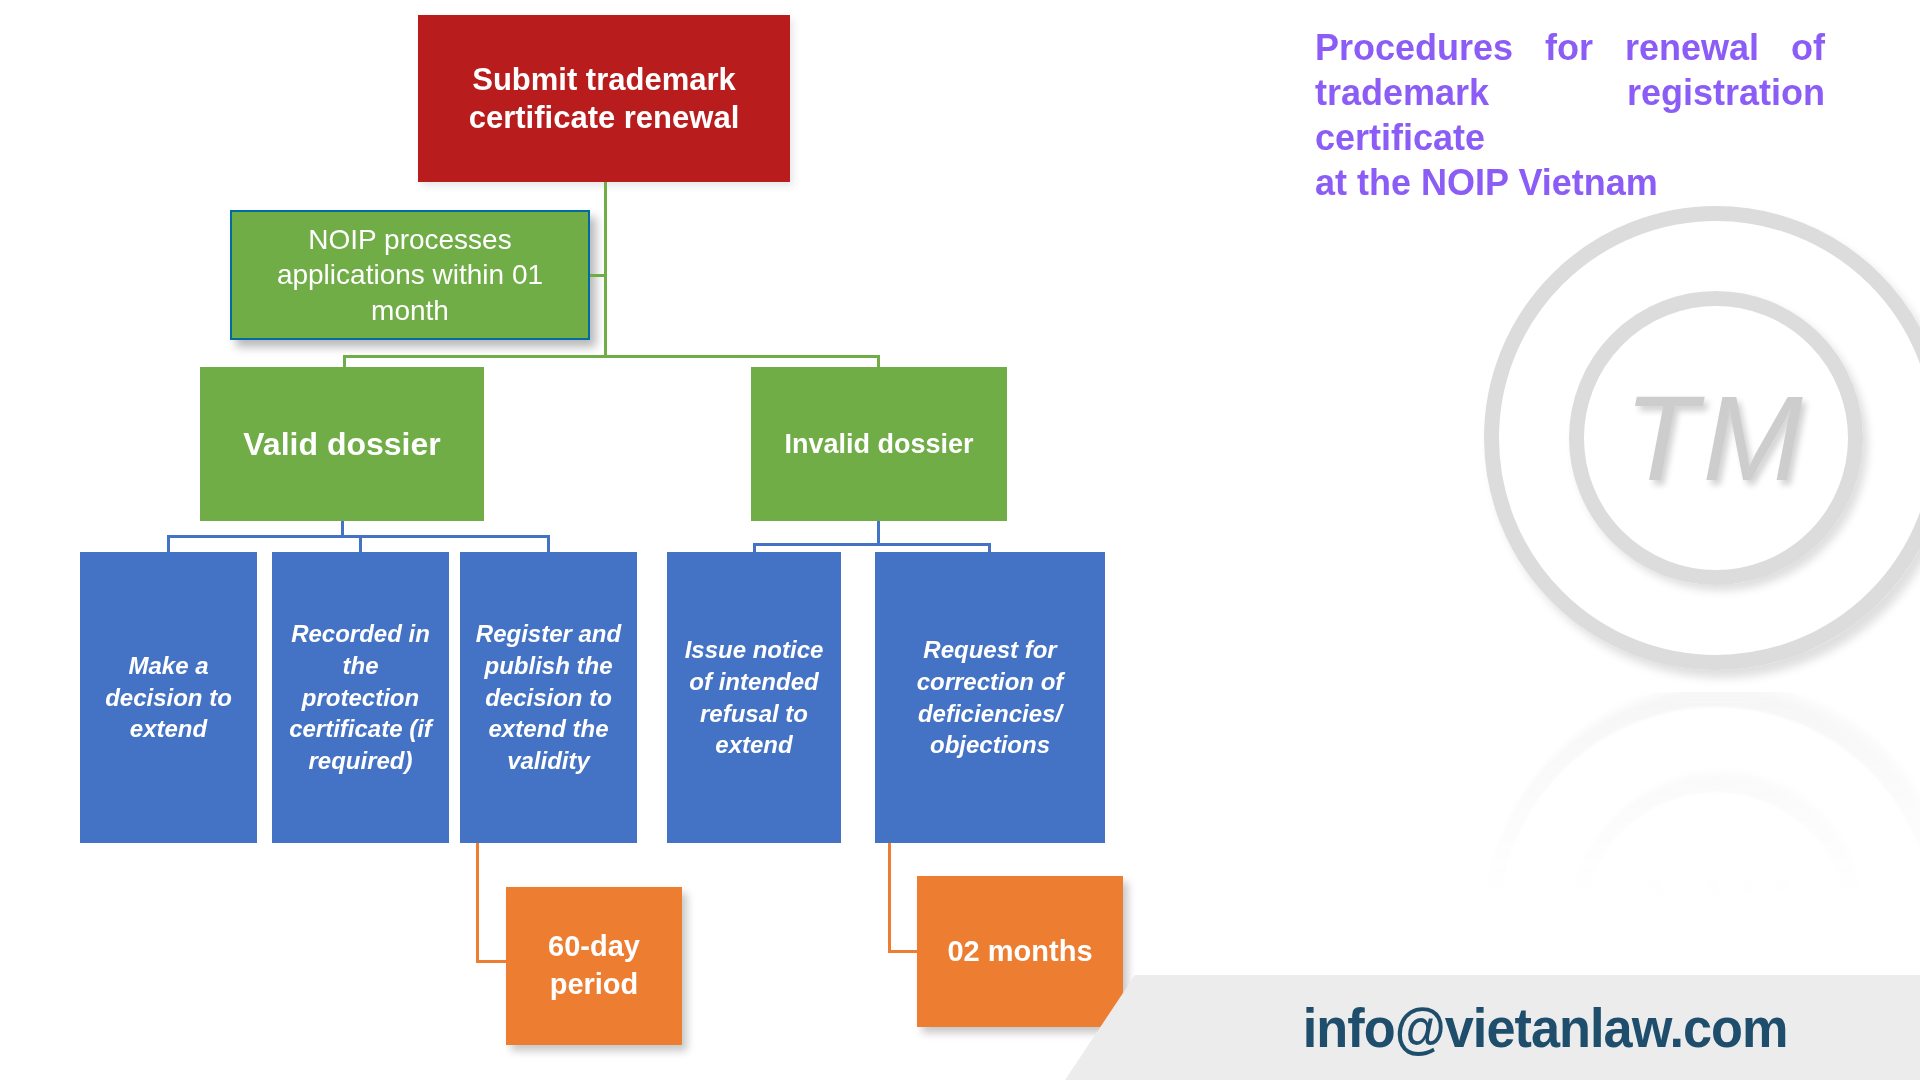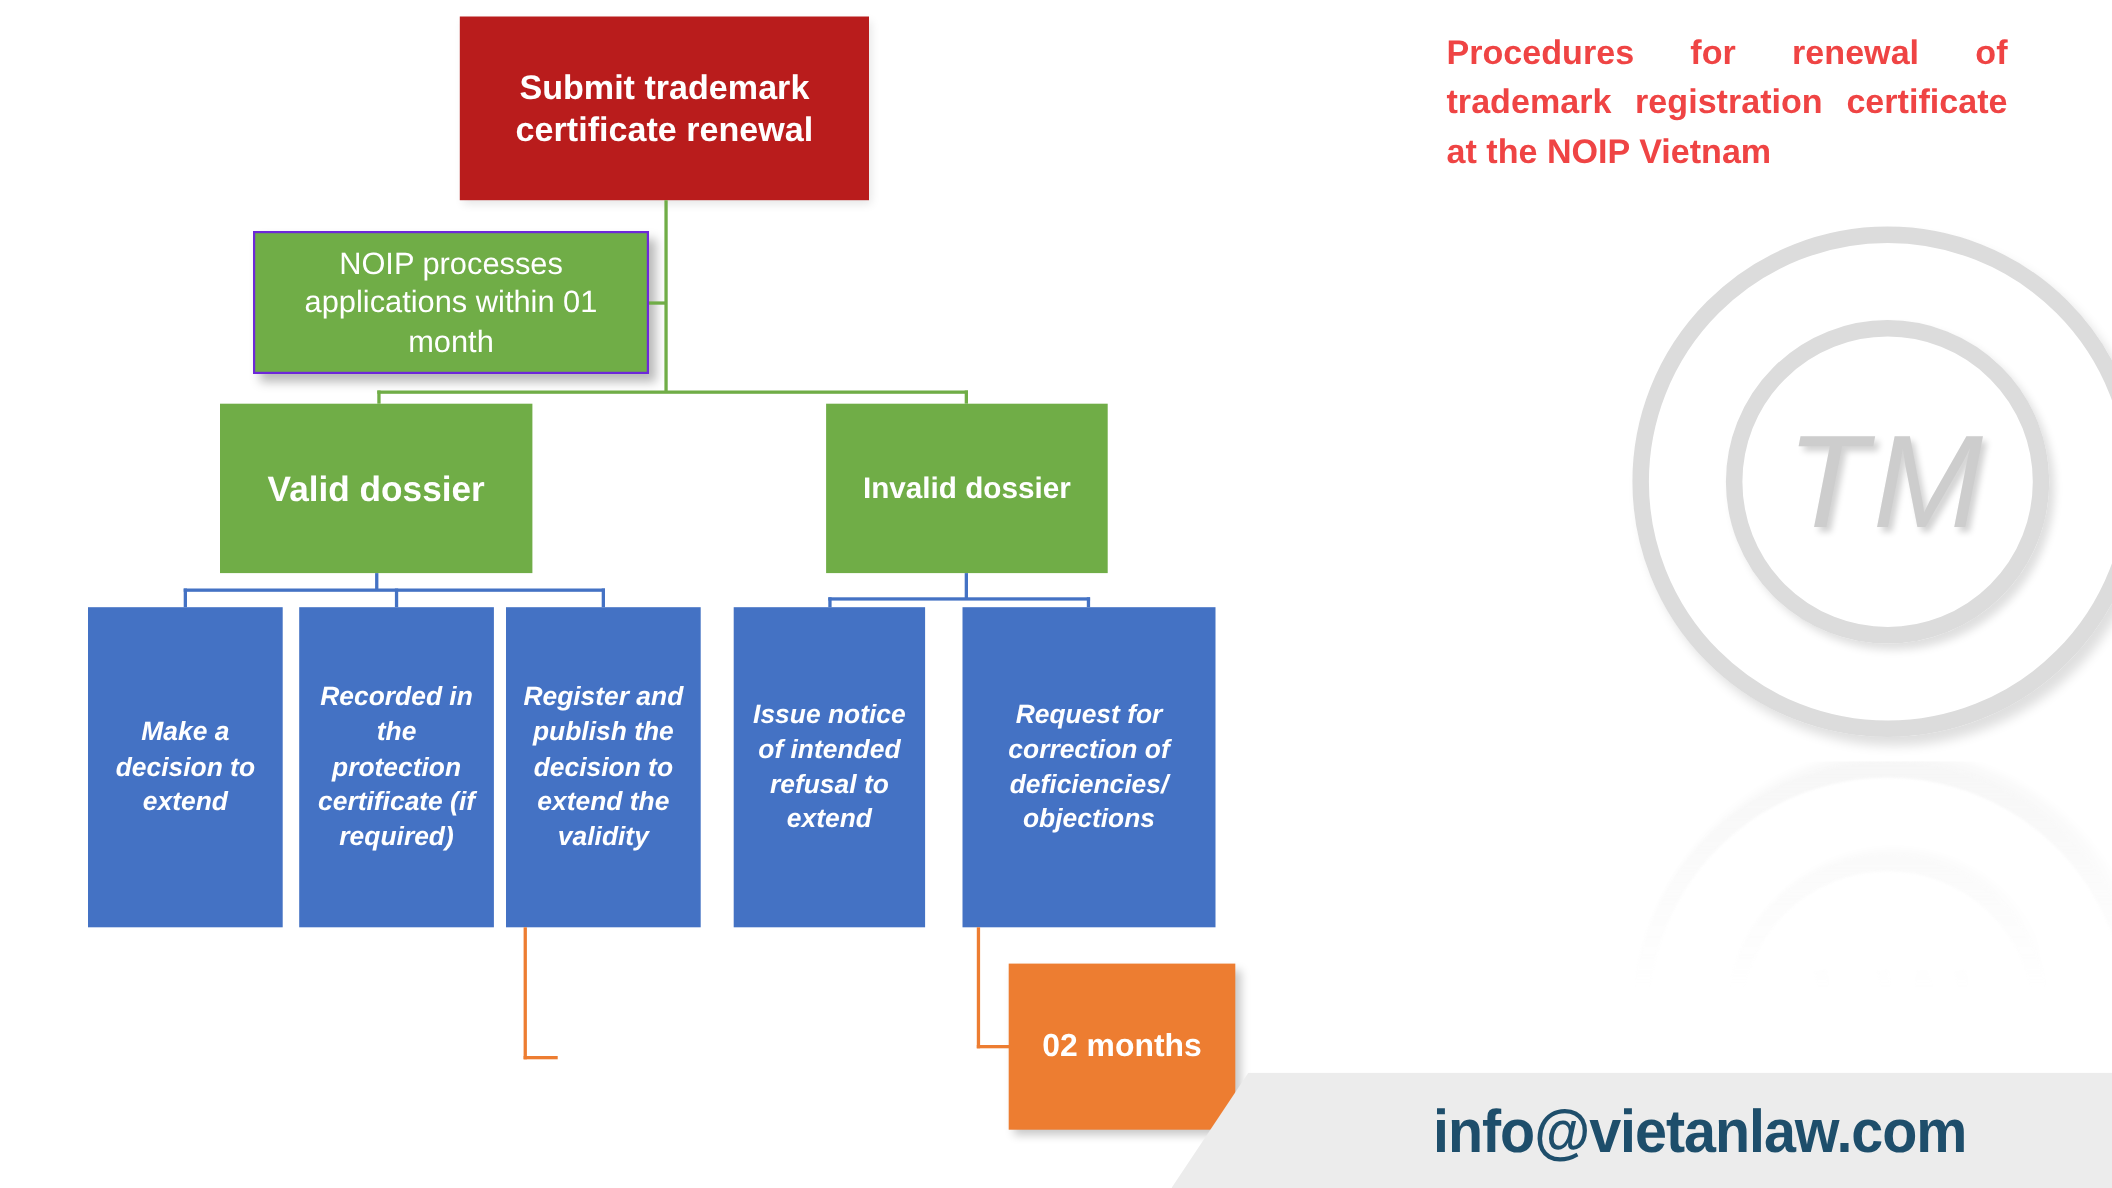--- a/index.html
+++ b/index.html
@@ -26,21 +26,21 @@
     background: #b91c1c;
     font-size: 31px; font-weight: bold; line-height: 1.2;
     padding: 0 34px;
     box-shadow: 3px 4px 8px rgba(0,0,0,0.10);
   }
   .noip-box {
     left: 230px; top: 210px; width: 360px; height: 130px;
     background: #70AD47;
     font-size: 28px; font-weight: normal; line-height: 1.27;
     padding: 0 6px;
-    border: 2px solid #6d28d9;
+    border: 2px solid #0369a1;
     box-shadow: 6px 7px 9px rgba(0,0,0,0.28);
   }
   .valid-box {
     left: 200px; top: 367px; width: 284px; height: 154px;
     background: #70AD47;
     font-size: 32px; font-weight: bold;
   }
   .invalid-box {
     left: 751px; top: 367px; width: 256px; height: 154px;
     background: #70AD47;
@@ -92,22 +92,22 @@
 
   .l-orange-v-0 { left: 476px; top: 843px; width: 3px;  height: 120px; }
   .l-orange-h-0 { left: 476px; top: 960px; width: 31px; height: 3px;   }
   .l-orange-v-1 { left: 888px; top: 843px; width: 3px;  height: 110px; }
   .l-orange-h-1 { left: 888px; top: 950px; width: 30px; height: 3px;   }
 
   
   .main-title {
     position: absolute;
     left: 1315px; top: 25px; width: 510px;
-    color: #ef4444;
-    font-size: 31px; font-weight: bold;
+    color: #8b5cf6;
+    font-size: 36px; font-weight: bold;
   }
   .title-line {
     line-height: 45px;
     text-align: justify;
     text-align-last: justify;
   }
   .title-line.last { text-align: left; text-align-last: left; }
 
   .tm-logo, .tm-logo-reflection {
     position: absolute;
@@ -189,20 +189,23 @@
   <div class="box outcome outcome-2">
     <span>Register and publish the decision to extend the validity</span>
   </div>
   <div class="box outcome outcome-3">
     <span>Issue notice of intended refusal to extend</span>
   </div>
   <div class="box outcome outcome-4">
     <span>Request for correction of deficiencies/ objections</span>
   </div>
 
+  <div class="box duration duration-0">
+    <span>60-day period</span>
+  </div>
   <div class="box duration duration-1">
     <span>02 months</span>
   </div>
 
   <div class="line green l-stem-top"></div>
   <div class="line green l-noip-tick"></div>
   <div class="line green l-green-h"></div>
   <div class="line green l-green-drop-l"></div>
   <div class="line green l-green-drop-r"></div>
 

